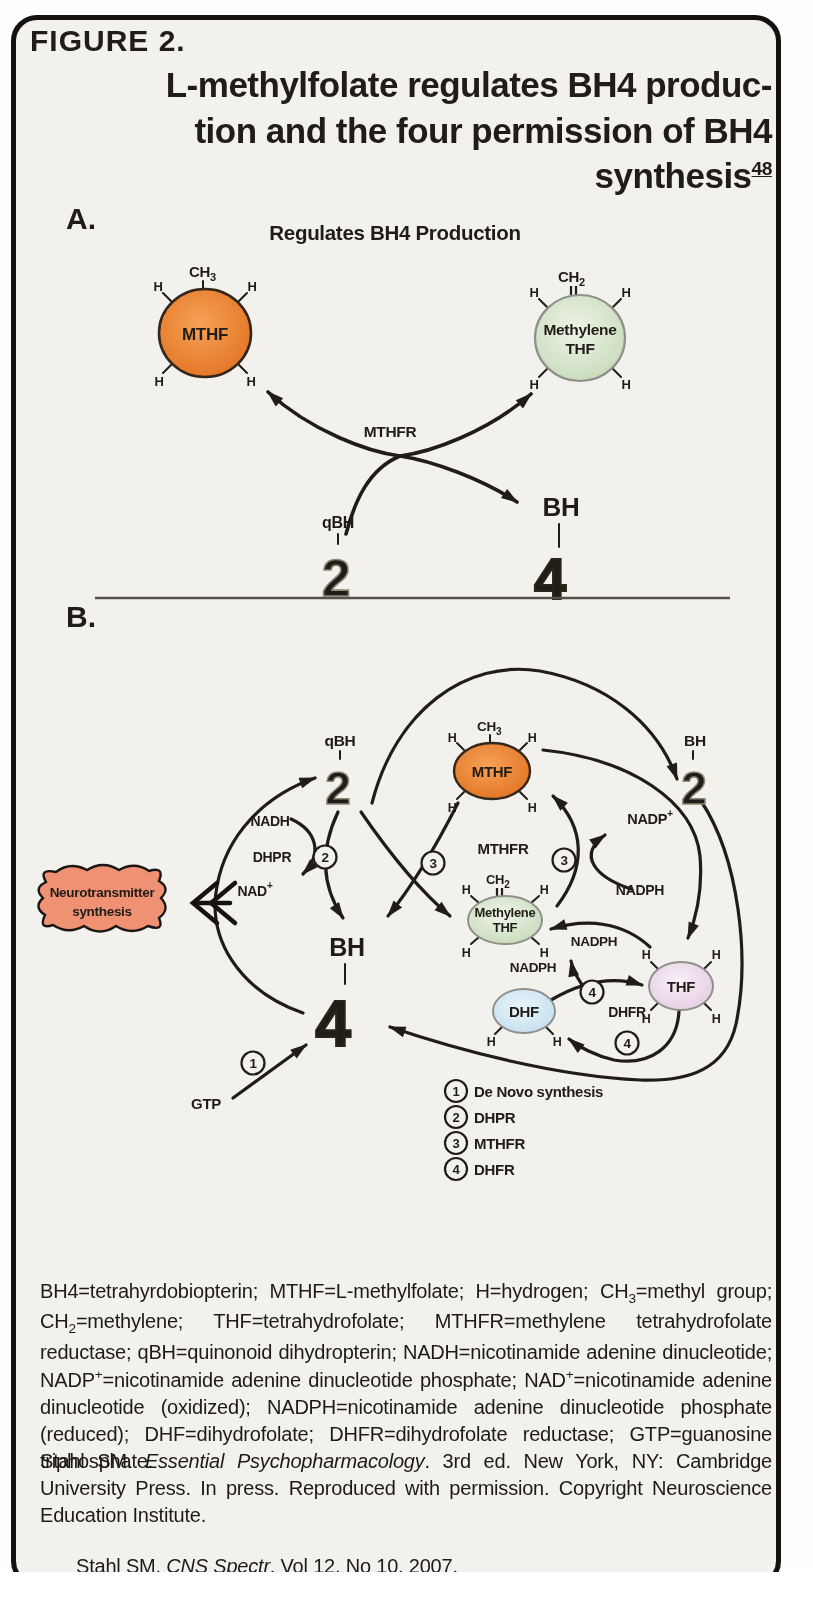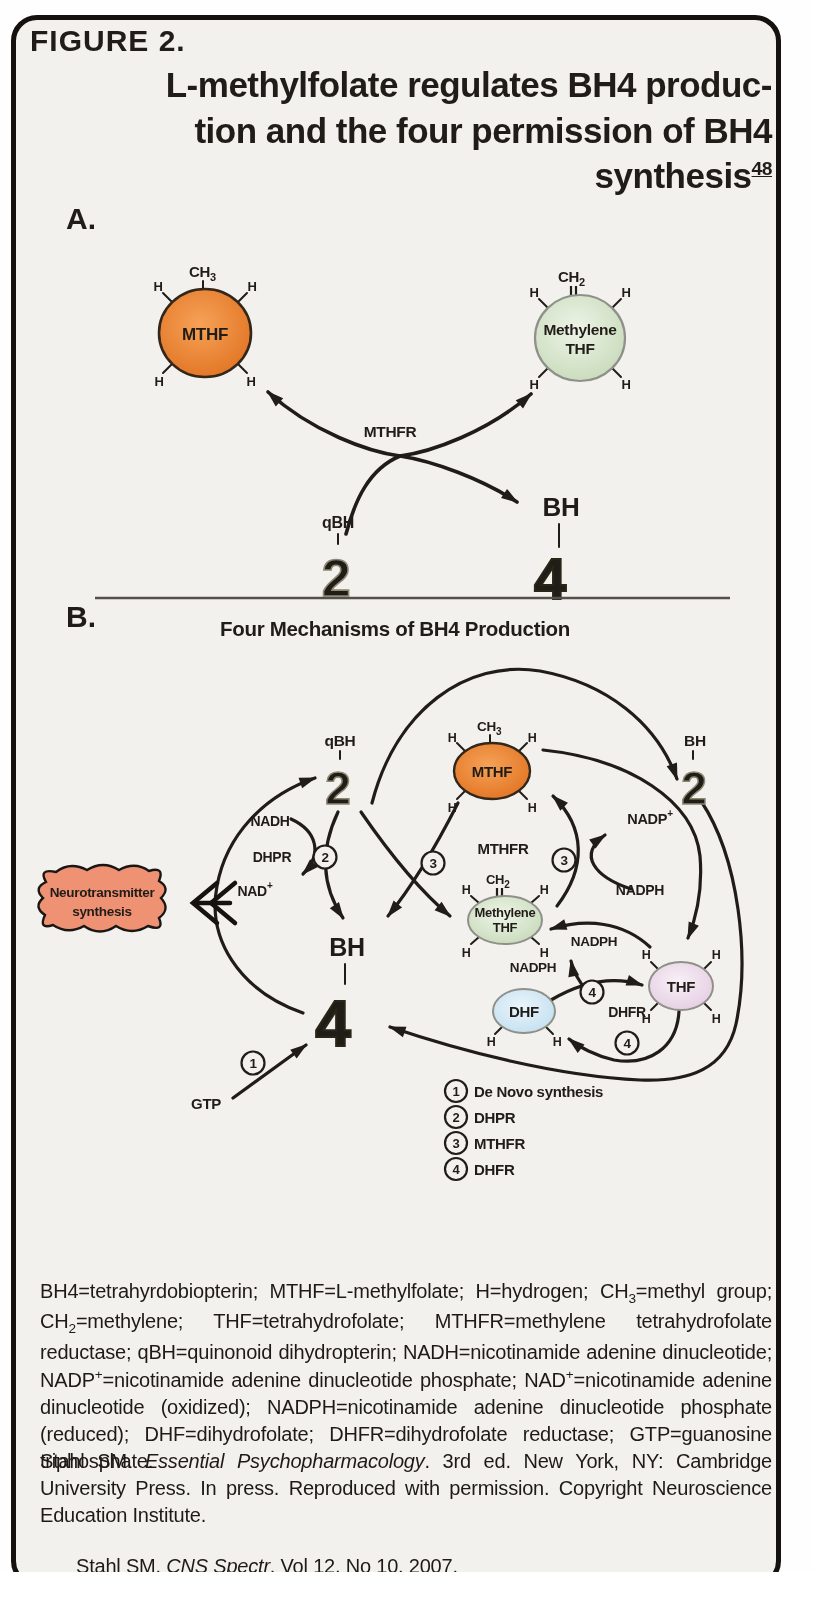--- a/index.html
+++ b/index.html
@@ -42,22 +42,22 @@
   <div class="bottom-strip"></div>
 
   <div class="txt fig-label">FIGURE 2.</div>
   <div class="txt fig-title">
     <div>L-methylfolate regulates BH4 produc-</div>
     <div>tion and the four permission of BH4</div>
     <div><span>synthesis</span><sup>48</sup></div>
   </div>
 
   <div class="txt panel-letter pa-letter">A.</div>
+  <div class="txt panel-title pa-title">Regulates BH4 Production</div>
   <div class="txt panel-letter pb-letter">B.</div>
-  <div class="txt panel-title pb-title">Four Mechanisms of BH4 Production</div>
 
   <svg class="diagram" width="813" height="1600" viewBox="0 0 813 1600">
     <defs>
       <marker id="arr" viewBox="0 0 20 14" markerWidth="20" markerHeight="14" refX="17" refY="7" orient="auto" markerUnits="userSpaceOnUse">
         <path d="M1.5,1.5 L18.5,7 L1.5,12.5 Z" fill="#201c17"></path>
       </marker>
       <radialGradient id="gO" cx="0.45" cy="0.4" r="0.72">
         <stop offset="0" stop-color="#f6a257"></stop>
         <stop offset="1" stop-color="#e06f1e"></stop>
       </radialGradient>

